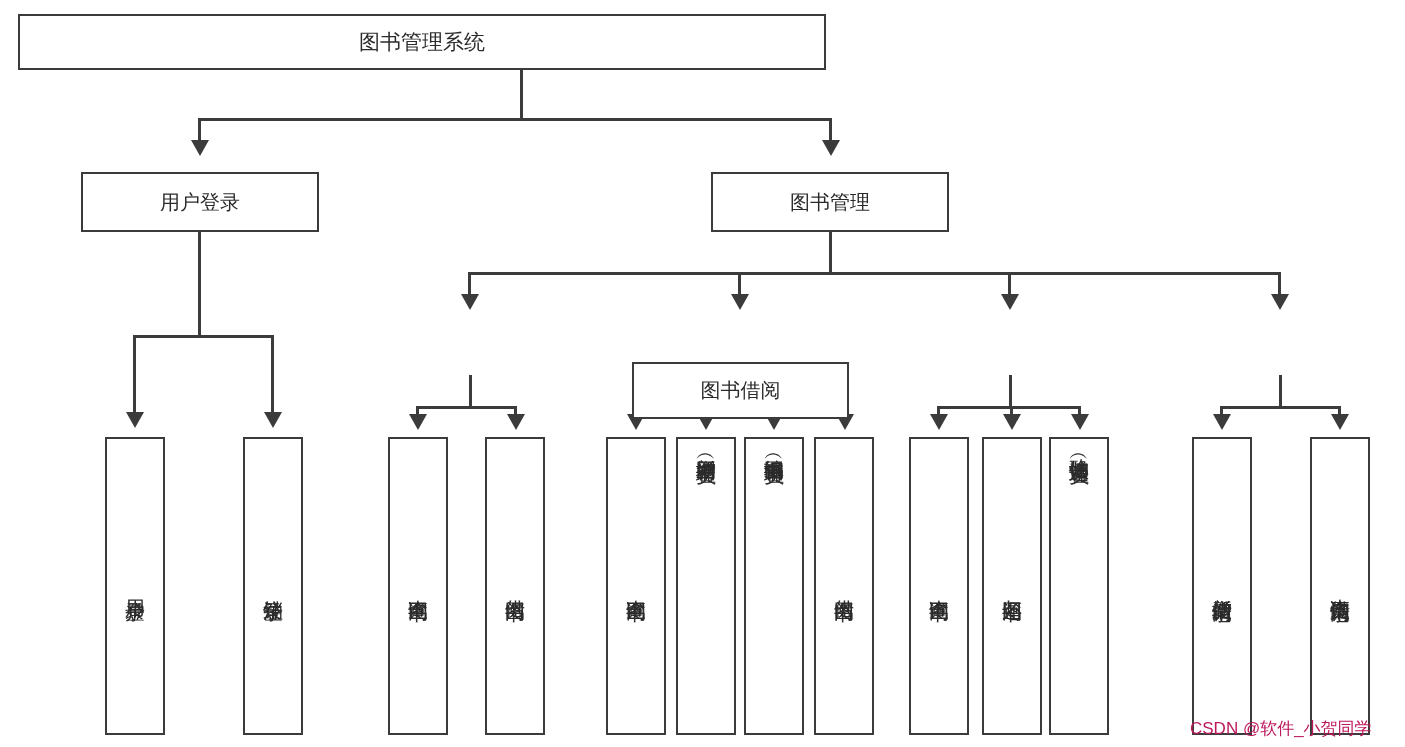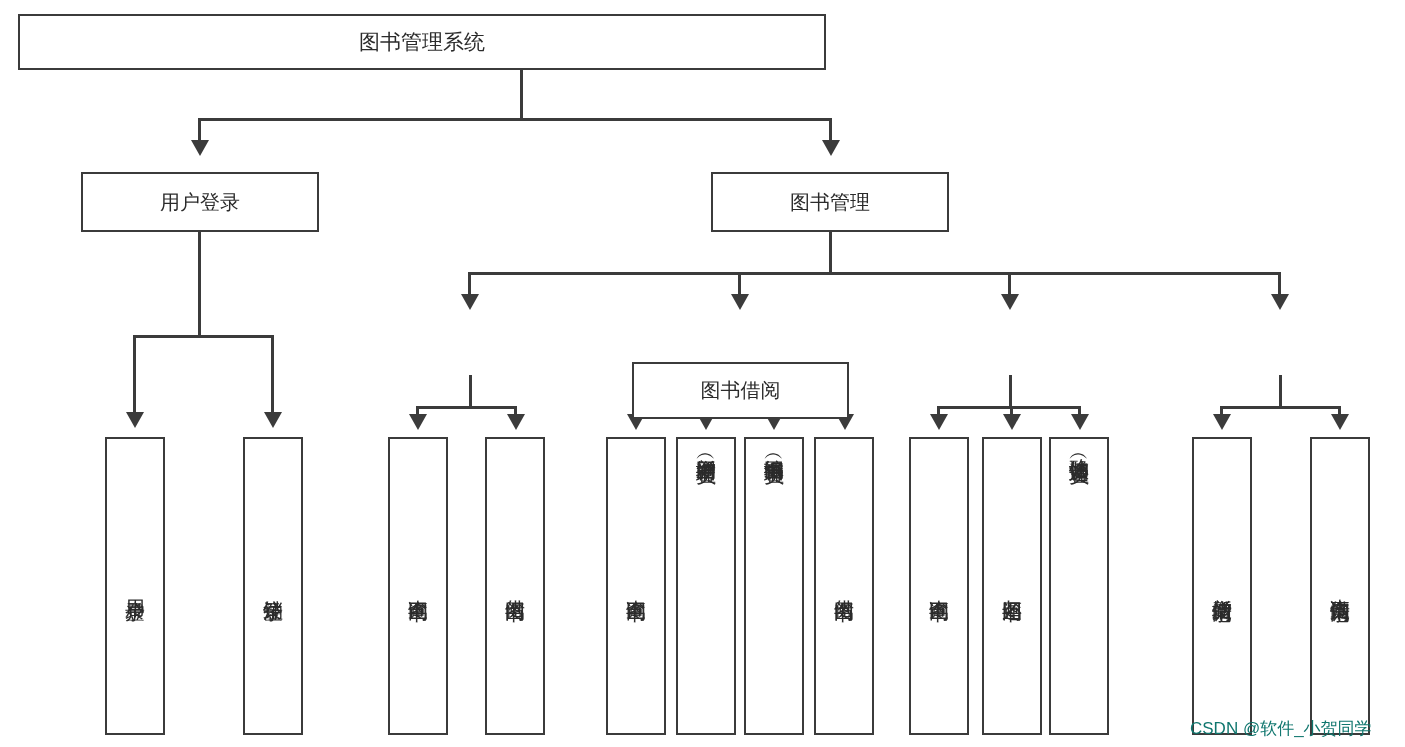--- a/index.html
+++ b/index.html
@@ -64,21 +64,21 @@
     width: 0;
     height: 0;
     border-left: 9px solid transparent;
     border-right: 9px solid transparent;
     border-top: 16px solid #3b3b3b;
   }
   
   #watermark {
     position: absolute;
     font-size: 17px;
-    color: #0f766e;
+    color: #be185d;
     white-space: nowrap;
     user-select: none;
   }
 </style>
 </head>
 <body>
 
 <div id="canvas">
 
   <div class="vline" style="left:520px; top:70px;  height:50px;"></div>

